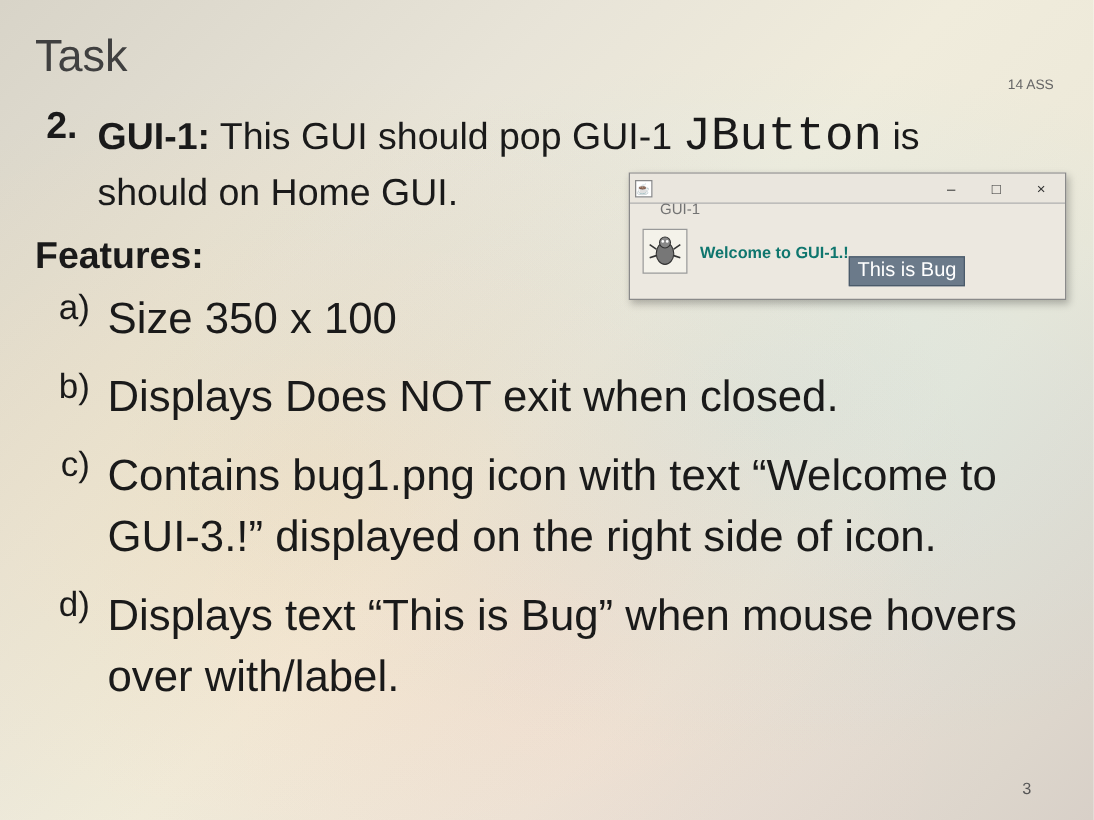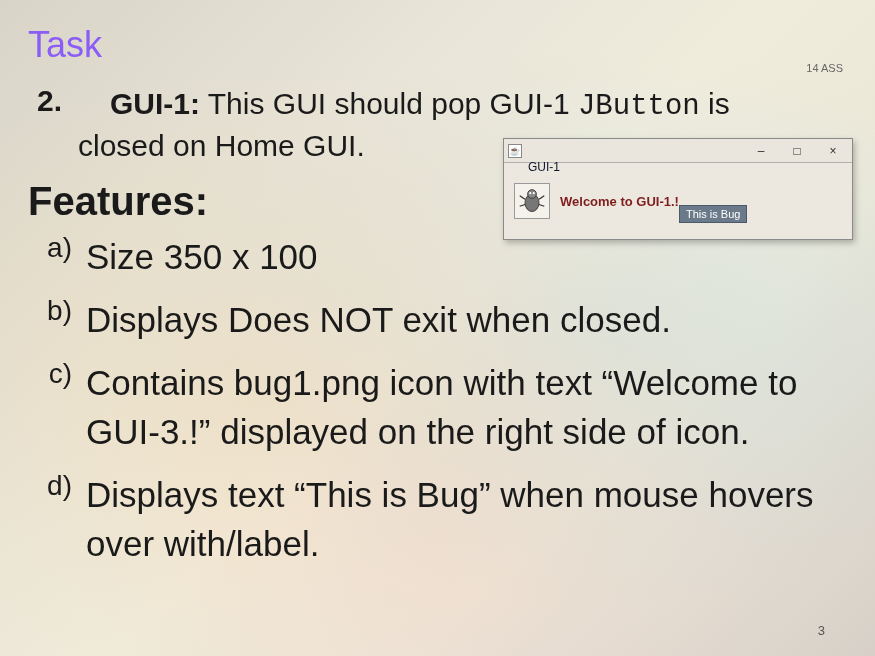--- a/index.html
+++ b/index.html
@@ -21,43 +21,43 @@
     background: radial-gradient(ellipse at 30% 60%, rgba(255,200,100,0.15), transparent 60%),
                 radial-gradient(ellipse at 70% 50%, rgba(100,200,255,0.12), transparent 60%),
                 radial-gradient(ellipse at 50% 80%, rgba(255,150,200,0.1), transparent 60%);
     pointer-events: none;
   }
   .content { position: relative; z-index: 1; }
   .task-heading {
     font-size: 36px;
     font-weight: 400;
     margin-bottom: 18px;
-    color: #8b5cf6;
+    color: #404040;
   }
   .item-row {
     display: flex;
     align-items: flex-start;
     gap: 16px;
     margin-bottom: 8px;
   }
   .item-num {
     font-size: 30px;
     font-weight: 700;
     min-width: 34px;
     text-align: right;
   }
   .item-body {
     font-size: 30px;
     line-height: 1.35;
     flex: 1;
   }
-  .item-body .bold { font-weight: 700; margin-left: 32px; }
-  .mono { font-family: "Courier New", Courier, monospace; font-size: 29px; }
+  .item-body .bold { font-weight: 700; }
+  .mono { font-family: "Courier New", Courier, monospace; font-size: 38px; }
   .features {
-    font-size: 40px;
+    font-size: 30px;
     font-weight: 700;
     margin-top: 12px;
     margin-bottom: 8px;
   }
   .feat-list { margin-left: 10px; }
   .feat-row {
     display: flex;
     align-items: flex-start;
     gap: 14px;
     margin-bottom: 14px;
@@ -95,21 +95,21 @@
     font-size: 12px;
     gap: 6px;
   }
   .title-icon {
     width: 14px; height: 14px;
     display: inline-flex; align-items: center; justify-content: center;
     border: 1px solid #888;
     background: #fff;
     font-size: 9px;
   }
-  .title-text { color: #0f172a; margin-top: 32px; }
+  .title-text { color: #737373; margin-top: 32px; }
   .title-spacer { flex: 1; }
   .win-btn {
     width: 30px; height: 20px;
     display: inline-flex; align-items: center; justify-content: center;
     font-size: 12px; color: #333;
     cursor: default;
   }
   .gui-body {
     display: flex;
     align-items: center;
@@ -118,29 +118,29 @@
     position: relative;
     height: calc(100% - 24px);
   }
   .bug-icon {
     width: 36px; height: 36px;
     border: 1px solid #999;
     background: #f4f2ea;
     display: flex; align-items: center; justify-content: center;
   }
   .welcome-text {
-    font-size: 13px; font-weight: 700; color: #7f1d1d;
+    font-size: 13px; font-weight: 700; color: #0f766e;
   }
   .tooltip {
     position: absolute;
     left: 175px;
     top: 42px;
     background: #6b7a8a;
     color: #fff;
-    font-size: 11px;
+    font-size: 16px;
     padding: 2px 6px;
     border: 1px solid #4a5a6a;
     white-space: nowrap;
   }
   .corner-tab {
     position: absolute;
     top: 0; right: 0;
     font-size: 11px;
     color: #666;
     padding: 2px 4px;
@@ -162,21 +162,21 @@
   <div class="corner-tab">14 ASS</div>
 
   <div class="task-heading">Task</div>
 
   <div class="item-row">
     <div class="item-num">2.</div>
     <div class="item-body">
       <span class="bold">GUI-1:</span>
       <span>This GUI should pop GUI-1 </span><span class="mono">JButton</span><span> is</span>
       <br>
-      <span>closed on Home GUI.</span>
+      <span>should on Home GUI.</span>
     </div>
   </div>
 
   <div class="features">Features:</div>
 
   <div class="feat-list">
     <div class="feat-row">
       <div class="feat-letter">a)</div>
       <div class="feat-text">Size 350 x 100</div>
     </div>

